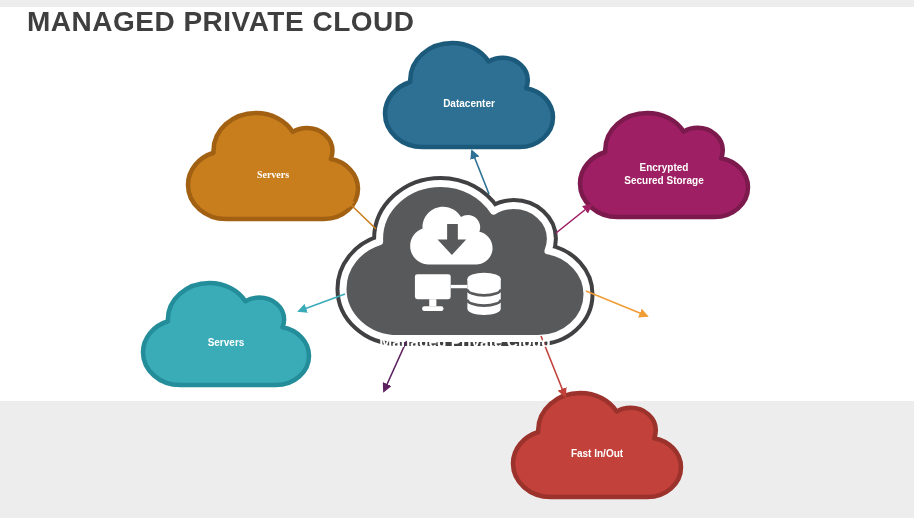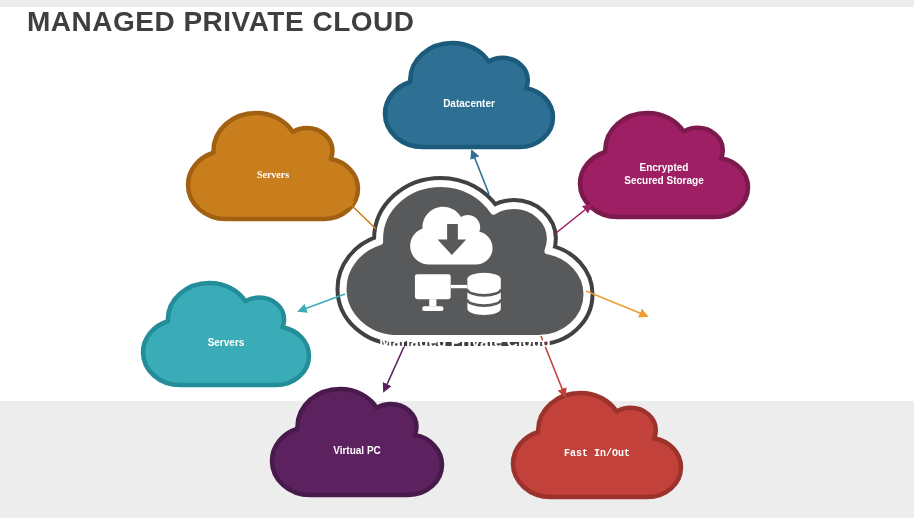--- a/index.html
+++ b/index.html
@@ -39,21 +39,21 @@
     color:#ffffff;
     font-size:10px;
     font-weight:bold;
     white-space:pre-line;
     line-height:1.35;
     z-index:2;
   }
   .n-datacenter{left:385px;top:42px;width:168px;height:106px;}
   .n-storage{left:580px;top:112px;width:168px;height:106px;}
   .n-applications{left:623px;top:278px;width:170px;height:108px;}
-  .n-fastinout{left:513px;top:392px;width:168px;height:106px;font-family:Liberation Mono, monospace;}
+  .n-fastinout{left:513px;top:392px;width:168px;height:106px;}
   .n-virtualpc{left:272px;top:388px;width:170px;height:108px;}
   .n-desktops{left:143px;top:282px;width:166px;height:104px;}
   .n-servers{left:188px;top:112px;width:170px;height:108px;font-family:Liberation Serif, serif;}
   .n-center{left:343px;top:182px;width:244px;height:158px;}
   .center-content{
     position:absolute;inset:0;
     display:flex;flex-direction:column;
     align-items:center;justify-content:center;
     padding-top:34px;
     z-index:2;
@@ -133,28 +133,20 @@
 
   <div class="cloud n-fastinout">
     <svg viewBox="0 28 640 456" preserveAspectRatio="none">
       <g stroke="#9c322c">
         <path d="M0 336c0 79.5 64.5 144 144 144H512c70.7 0 128-57.3 128-128c0-61.9-44-113.6-102.4-125.4c4.1-10.7 6.4-22.4 6.4-34.6c0-53-43-96-96-96c-19.7 0-38.1 6-53.3 16.2C367 64.2 315.3 32 256 32C167.6 32 96 103.6 96 192c0 2.7 .1 5.4 .2 8.1C40.2 219.8 0 273.2 0 336z" stroke-width="4.5" vector-effect="non-scaling-stroke" stroke-linejoin="round" fill="#c2413a"></path>
       </g>
     </svg>
     <div class="cloud-label">Fast In/Out</div>
   </div>
 
-  <div class="cloud n-virtualpc">
-    <svg viewBox="0 28 640 456" preserveAspectRatio="none">
-      <g stroke="#471a4b">
-        <path d="M0 336c0 79.5 64.5 144 144 144H512c70.7 0 128-57.3 128-128c0-61.9-44-113.6-102.4-125.4c4.1-10.7 6.4-22.4 6.4-34.6c0-53-43-96-96-96c-19.7 0-38.1 6-53.3 16.2C367 64.2 315.3 32 256 32C167.6 32 96 103.6 96 192c0 2.7 .1 5.4 .2 8.1C40.2 219.8 0 273.2 0 336z" stroke-width="4.5" vector-effect="non-scaling-stroke" stroke-linejoin="round" fill="#5c2260"></path>
-      </g>
-    </svg>
-    <div class="cloud-label">Virtual PC</div>
-  </div>
 
   <div class="cloud n-desktops">
     <svg viewBox="0 28 640 456" preserveAspectRatio="none">
       <g stroke="#238d99">
         <path d="M0 336c0 79.5 64.5 144 144 144H512c70.7 0 128-57.3 128-128c0-61.9-44-113.6-102.4-125.4c4.1-10.7 6.4-22.4 6.4-34.6c0-53-43-96-96-96c-19.7 0-38.1 6-53.3 16.2C367 64.2 315.3 32 256 32C167.6 32 96 103.6 96 192c0 2.7 .1 5.4 .2 8.1C40.2 219.8 0 273.2 0 336z" stroke-width="4.5" vector-effect="non-scaling-stroke" stroke-linejoin="round" fill="#3aacb8"></path>
       </g>
     </svg>
     <div class="cloud-label">Servers</div>
   </div>
 

